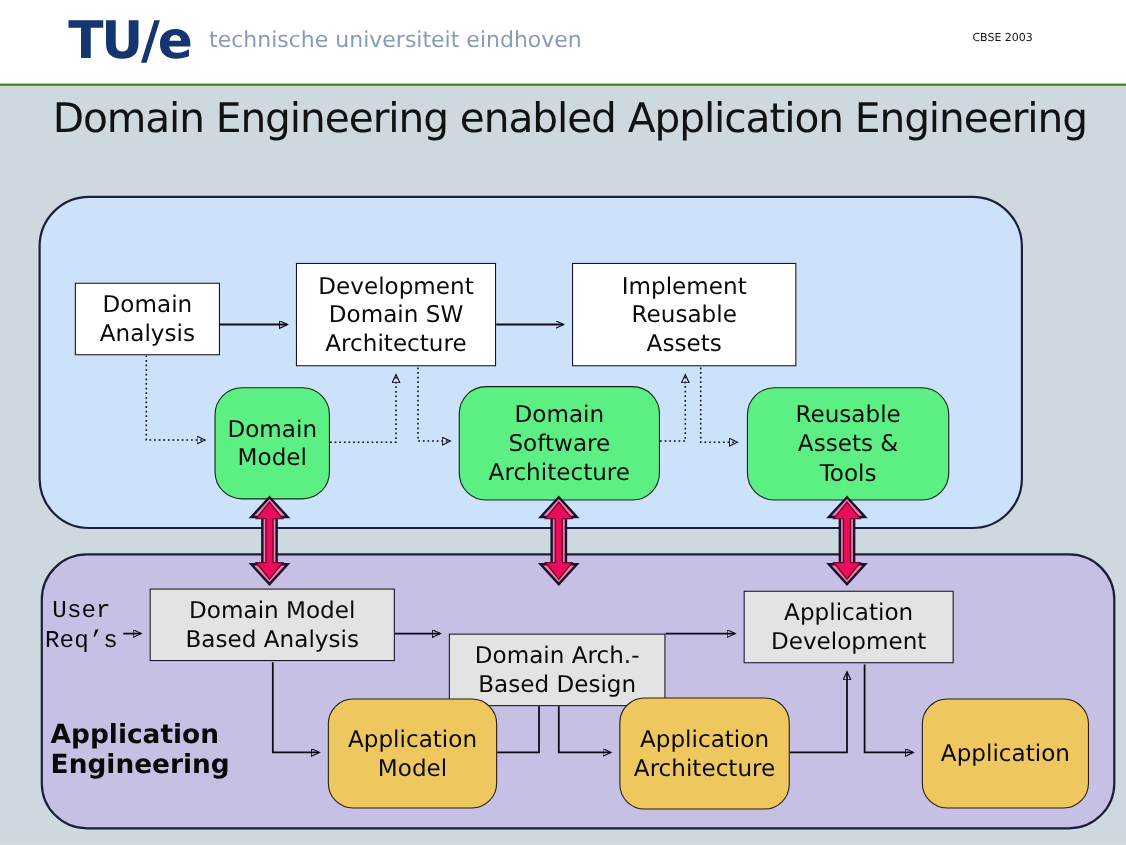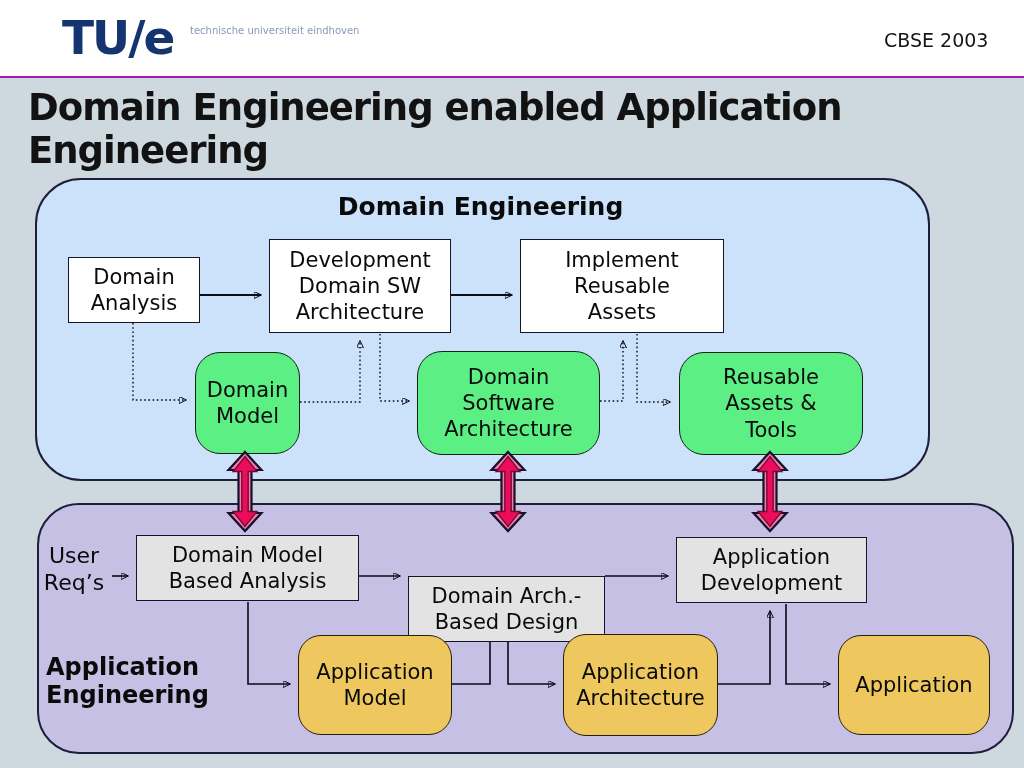--- a/index.html
+++ b/index.html
@@ -3,34 +3,34 @@
 <meta charset="utf-8">
 <style>
   html,body { margin:0; padding:0; }
   .slide {
     position:relative; width:1024px; height:768px; overflow:hidden;
     background:#cdd9df; font-family:"DejaVu Sans", sans-serif; color:#0a0a0a;
   }
   
   .header {
     position:absolute; left:0; top:0; width:1024px; height:76px;
-    background:#ffffff; border-bottom:2px solid #a21caf;
+    background:#ffffff; border-bottom:2px solid #4d7c0f;
   }
   .logo {
     position:absolute; left:62px; top:10px;
     font-size:47px; font-weight:bold; color:#14356f; letter-spacing:-2px;
   }
   .affil { position:absolute; left:190px; top:25px; line-height:1.12; }
-  .affil .l1 { font-size:10px; color:#8a9ab9; }
+  .affil .l1 { font-size:20px; color:#8a9ab9; }
   .affil .l2 { font-size:15px; color:#1b3a77; font-weight:bold; }
-  .conference { position:absolute; left:884px; top:29px; font-size:19px; color:#161616; }
+  .conference { position:absolute; left:884px; top:29px; font-size:10px; color:#161616; }
   
   .title {
     position:absolute; left:28px; top:86px; width:980px;
-    font-size:37px; font-weight:700; letter-spacing:-1px; color:#121212; margin:0;
+    font-size:37px; font-weight:400; letter-spacing:-1px; color:#121212; margin:0;text-align:center;
   }
   
   .container { position:absolute; }
   .de {
     left:35px; top:178px; width:891px; height:299px;
     background:#cce1fa; border:2px solid #1d1d3c; border-radius:46px;
   }
   .ae {
     left:37px; top:503px; width:973px; height:247px;
     background:#c7c0e5; border:2px solid #1d1d3c; border-radius:42px;
@@ -38,21 +38,21 @@
   .de-title {
     position:absolute; left:35px; top:192px; width:891px; text-align:center;
     font-size:25px; font-weight:bold;
   }
   .ae-title {
     position:absolute; left:46px; top:654px; font-size:24px; font-weight:bold;
     line-height:1.15; white-space:pre-line;
   }
   .user-reqs {
     position:absolute; left:34px; top:543px; width:80px; text-align:center;
-    font-size:22px; line-height:1.22; white-space:pre-line;
+    font-size:22px; line-height:1.22; white-space:pre-line;font-family:Liberation Mono, monospace;
   }
   
   .box {
     position:absolute; display:flex; align-items:center; justify-content:center;
     text-align:center; white-space:pre-line; font-size:21px; line-height:1.24;
     box-sizing:border-box;
   }
   .white  { background:#ffffff; border:1.6px solid #15152a; }
   .gray   { background:#e3e3e3; border:1.6px solid #15152a; }
   .green  { background:#5cef84; border:1.6px solid #122417; border-radius:25px; }
@@ -75,21 +75,20 @@
       <div class="l1">technische universiteit eindhoven</div>
     </div>
     <div class="conference">CBSE 2003</div>
   </div>
 
   <h1 class="title">Domain Engineering enabled Application Engineering</h1>
 
   <div class="container de"></div>
   <div class="container ae"></div>
 
-  <div class="de-title">Domain Engineering</div>
   <div class="ae-title">Application
 Engineering</div>
   <div class="user-reqs">User
 Req’s</div>
 
   <svg class="wires" width="1024" height="768" viewBox="0 0 1024 768">
     <defs>
       <marker id="ah" markerUnits="userSpaceOnUse" markerWidth="10" markerHeight="10" refX="7" refY="3.5" orient="auto">
         <path d="M0,0 L7.5,3.5 L0,7 Z" fill="#0b0b18"></path>
       </marker>

